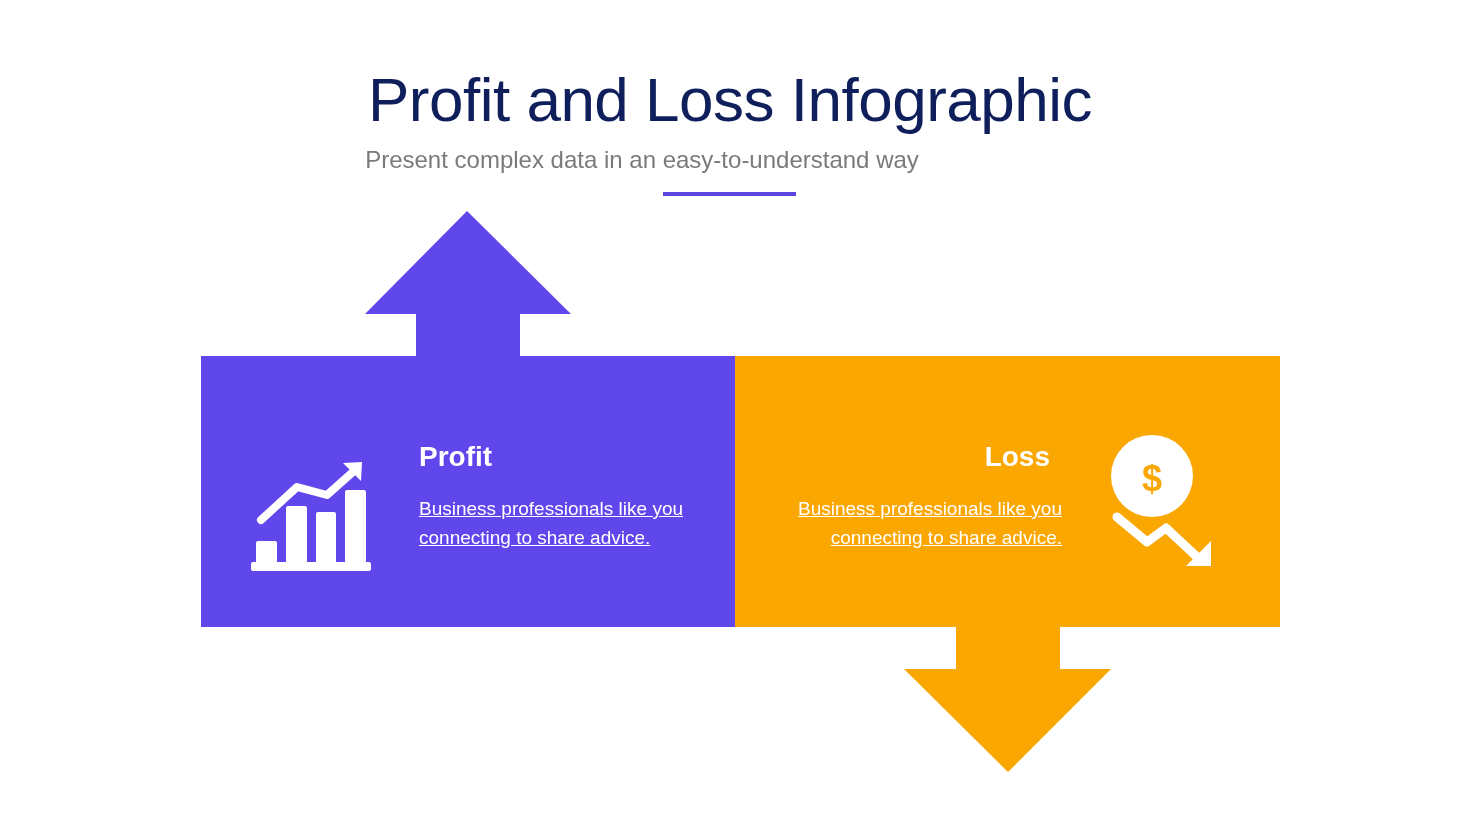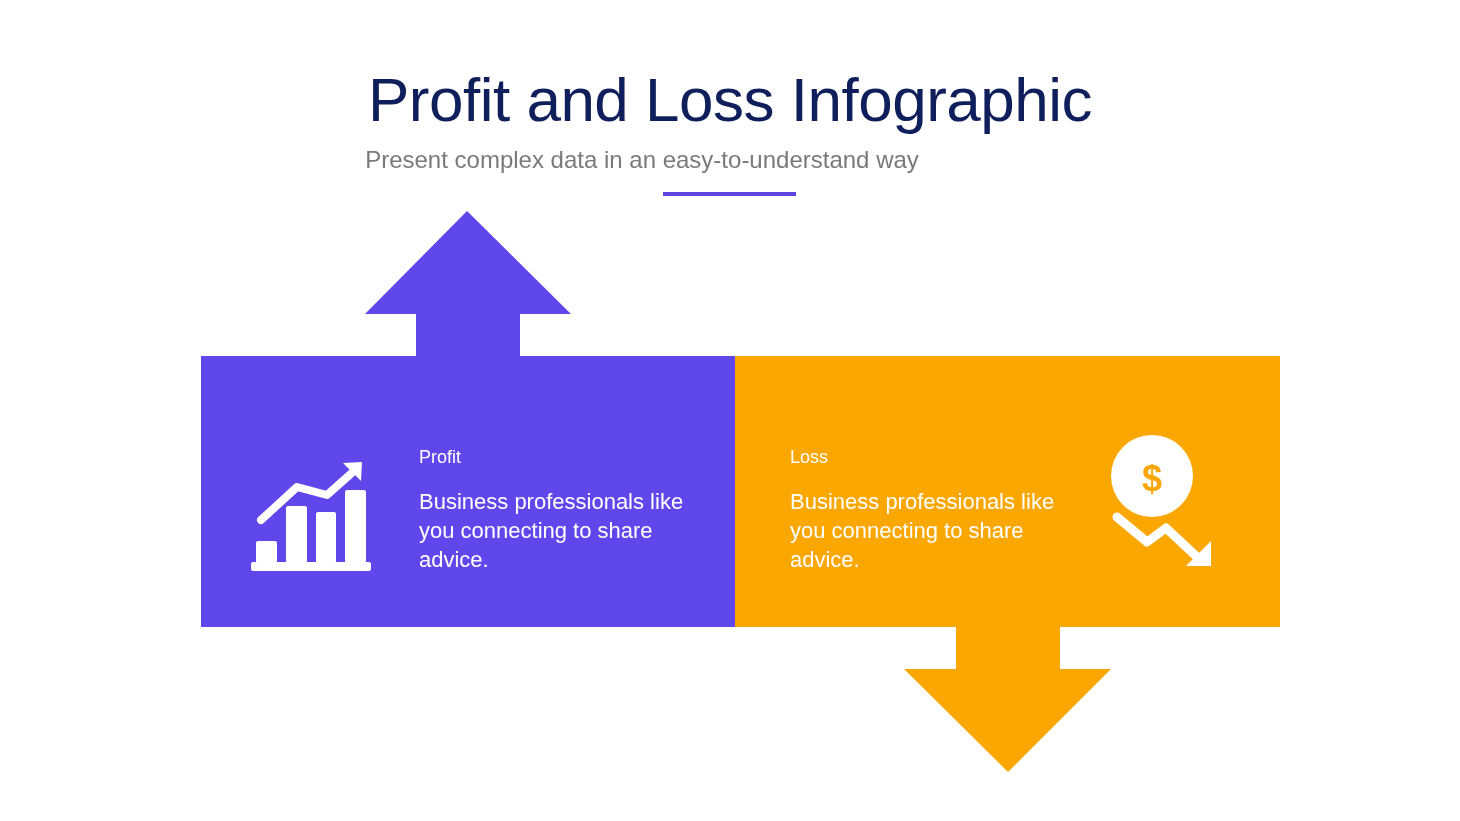--- a/index.html
+++ b/index.html
@@ -16,25 +16,25 @@
       text-align: center; font-size: 24px; color: #7a7a7a; line-height: 28px;
     }
     .divider {
       position: absolute; left: 663px; top: 192px; width: 133px; height: 4px;
       background: #5b47e0;
     }
 
     .shapes { position: absolute; left: 0; top: 0; width: 1460px; height: 821px; }
 
     .panel-text { position: absolute; color: #ffffff; }
-    .panel-title { font-size: 18px; font-weight: 400; line-height: 34px; }
-    .panel-body { font-size: 22px; line-height: 29px; margin-top: 13px; }
+    .panel-title { font-size: 28px; font-weight: 700; line-height: 34px; }
+    .panel-body { font-size: 19px; line-height: 29px; margin-top: 20px; text-decoration: underline; }
 
     .profit-text { left: 419px; top: 440px; width: 300px; text-align: left; }
-    .loss-text { left: 790px; top: 440px; width: 272px; }
+    .loss-text { left: 790px; top: 440px; width: 272px; text-align: right; }
     .loss-text .panel-title { padding-right: 12px; }
   </style>
 </head>
 <body>
 
 <div class="title">Profit and Loss Infographic</div>
 <div class="subtitle">Present complex data in an easy-to-understand way</div>
 <div class="divider"></div>
 
 <svg class="shapes" width="1460" height="821" viewBox="0 0 1460 821">

